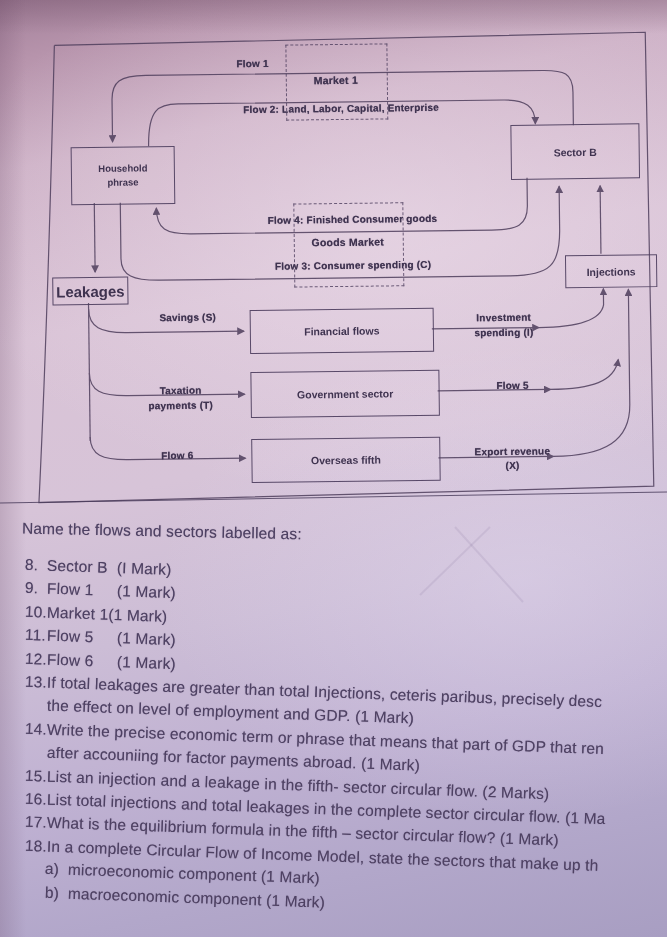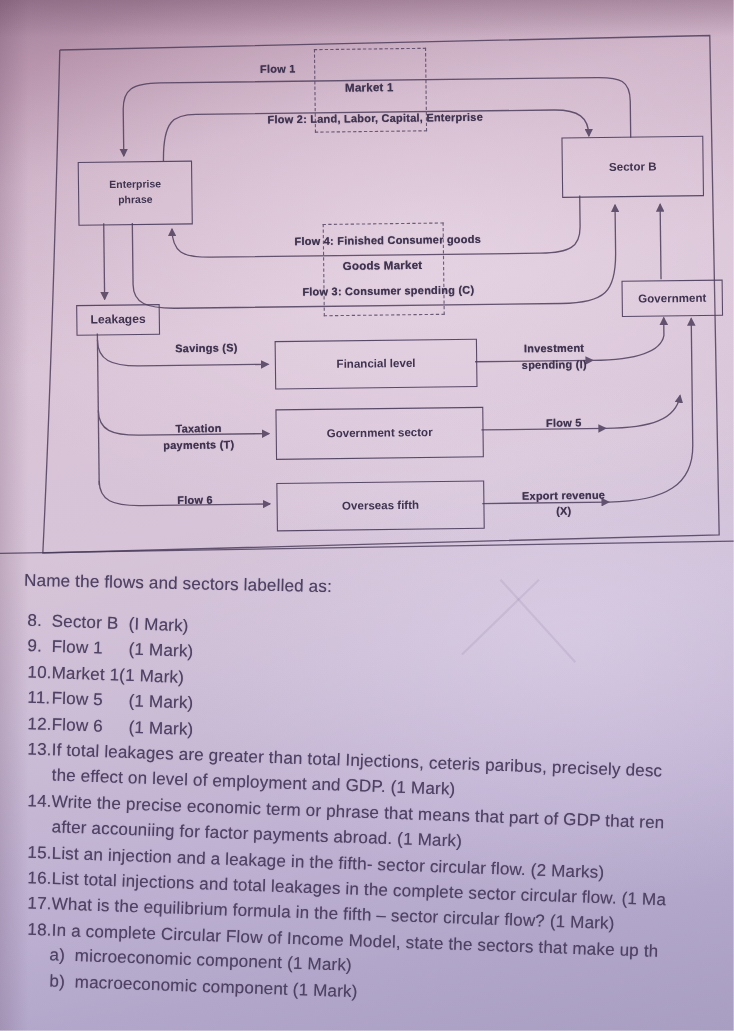--- a/index.html
+++ b/index.html
@@ -20,21 +20,21 @@
   .diagram{position:absolute;left:0;top:0;width:667px;height:520px;
     transform:rotate(-0.7deg);transform-origin:340px 260px;color:#43364f;}
   .diagram svg{position:absolute;left:0;top:0;}
   .dbox{position:absolute;border:1.2px solid rgba(77,62,94,.92);display:flex;align-items:center;justify-content:center;
     text-align:center;font-weight:bold;color:#3f3350;background:rgba(255,255,255,0.03);}
   .ddash{position:absolute;border:1.5px dashed rgba(77,62,94,.80);background:transparent;}
   .dlabel{position:absolute;font-weight:bold;font-size:10px;letter-spacing:.2px;color:#3f3350;text-align:center;
     text-shadow:0 0 .7px rgba(63,51,80,.75);}
   #box-household{left:72px;top:144px;width:102px;height:56px;font-size:9.5px;line-height:14px;}
   #box-sectorb{left:512px;top:127px;width:127px;height:53px;font-size:10.5px;}
-  #box-leakages{left:52px;top:274px;width:74px;height:26px;font-size:11px;margin-left:17px;}
+  #box-leakages{left:52px;top:274px;width:74px;height:26px;font-size:15px;}
   #box-injections{left:565px;top:258px;width:90px;height:31px;font-size:10.5px;}
   #box-financial{left:249px;top:309px;width:182px;height:42px;font-size:10.5px;}
   #box-government{left:249px;top:371px;width:187px;height:44px;font-size:10.5px;}
   #box-overseas{left:249px;top:438px;width:187px;height:42px;font-size:10.5px;}
   #dash-market1{left:288px;top:44px;width:100px;height:74px;}
   #dash-goods{left:294px;top:203px;width:108px;height:82px;}
   #lbl-flow1{left:225px;top:57px;width:60px;}
   #lbl-flow2{left:227px;top:103px;width:232px;}
   #lbl-market1{left:288px;top:74px;width:100px;font-size:10.5px;}
   #lbl-flow4{left:233px;top:214px;width:240px;}
@@ -93,35 +93,35 @@
       <path marker-end="url(#arw)" d="M 551,459 C 603,459 628,444 628,408 L 628,293"></path>
       <path marker-end="url(#arw)" d="M 601,257 L 601,189"></path>
     </g>
   </svg>
 
   <div class="ddash" id="dash-market1"></div>
   <div class="ddash" id="dash-goods"></div>
 
   <div class="dbox" id="box-household">
     <div>
-        <div>Enterprise</div>
+        <div>Household</div>
          <div>phrase</div>
       </div>
   </div>
   <div class="dbox" id="box-sectorb">
     <span>Sector B</span>
   </div>
   <div class="dbox" id="box-leakages">
     <span>Leakages</span>
   </div>
   <div class="dbox" id="box-injections">
-    <span>Government</span>
+    <span>Injections</span>
   </div>
   <div class="dbox" id="box-financial">
-    <span>Financial level</span>
+    <span>Financial flows</span>
   </div>
   <div class="dbox" id="box-government">
     <span>Government sector</span>
   </div>
   <div class="dbox" id="box-overseas">
     <span>Overseas fifth</span>
   </div>
 
   <div class="dlabel" id="lbl-flow1">Flow 1</div>
   <div class="dlabel" id="lbl-market1">Market 1</div>

